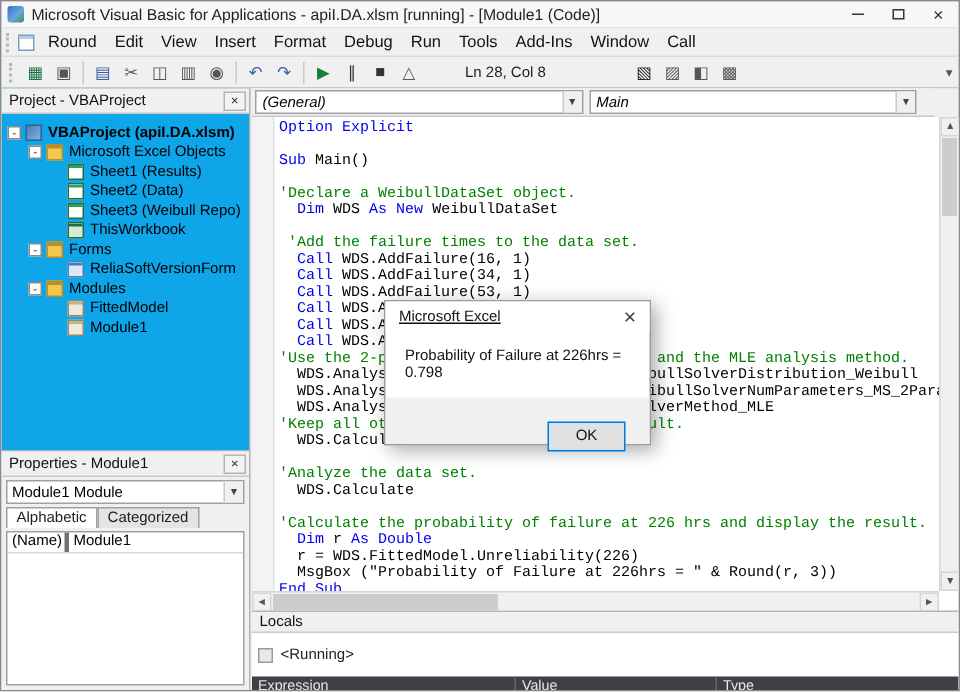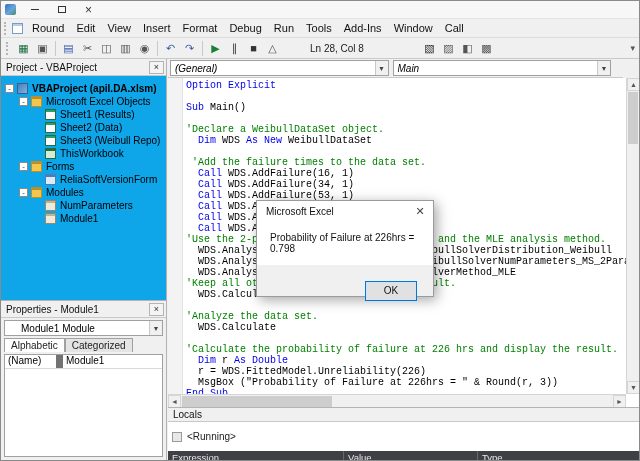--- a/index.html
+++ b/index.html
@@ -56,29 +56,29 @@
   .ti-folder{background:#f4c64d;border:1px solid #b8902a;border-top-width:3px;}
   .ti-sheet{background:#fff;border:1px solid #1d6f42;box-shadow:inset 0 2px 0 #2e9e63;}
   .ti-workbook{background:#d9ead3;border:1px solid #1d6f42;box-shadow:inset 0 2px 0 #1d6f42;}
   .ti-form{background:#dce9f7;border:1px solid #4a7ebb;box-shadow:inset 0 2px 0 #4a7ebb;}
   .ti-module{background:#efeadb;border:1px solid #8f8a6d;box-shadow:inset 0 2px 0 #bdb58e;}
   .tree-label{color:#000;}
   .tree-bold{font-weight:bold;}
 
   .properties-panel{position:absolute;left:0;top:242px;right:0;bottom:0;background:#f0f0f0;}
   .prop-combo{margin:2px 3px;height:16px;background:#fff;border:1px solid #a0a0a0;display:flex;align-items:center;
-    font-size:10px;padding-left:16px;text-align:center;}
+    font-size:10px;padding-left:3px;text-align:center;}
   .combo-arrow{margin-left:auto;width:13px;height:100%;background:#f0f0f0;border-left:1px solid #c9c9c9;
     display:flex;align-items:center;justify-content:center;font-size:7px;color:#444;}
   .prop-tabs{display:flex;margin:2px 3px 0 3px;font-size:10px;}
   .prop-tab{padding:1px 6px;border:1px solid #a0a0a0;border-bottom:none;background:#e4e4e4;color:#222;}
   .prop-tab.active{background:#fff;}
   .prop-grid{margin:0 3px;background:#fff;border:1px solid #a0a0a0;position:absolute;left:0;right:0;top:53px;bottom:3px;}
   .prop-row{display:flex;height:14px;font-size:10px;border-bottom:1px solid #d9d9d9;}
-  .prop-cell-name{width:58px;border-right:7px solid #737373;padding-left:3px;}
+  .prop-cell-name{width:41px;border-right:3px solid #737373;padding-left:3px;}
   .prop-cell-value{flex:1;padding-left:3px;}
 
   
   .rightcol{position:absolute;left:167px;top:58px;right:0;bottom:0;background:#f0f0f0;}
   .code-combos{position:absolute;left:0;top:0;right:16px;height:19px;display:flex;background:#f0f0f0;
     border-bottom:1px solid #c9c9c9;padding:1px 2px;font-style:italic;}
   .code-combo{flex:1;height:16px;background:#fff;border:1px solid #a0a0a0;display:flex;align-items:center;
     font-size:10px;padding-left:4px;margin-right:4px;}
   .code-combo:last-child{margin-right:10px;}
   .code-wrap{position:absolute;left:0;top:19px;right:0;bottom:53px;background:#fff;}
@@ -107,34 +107,35 @@
   .lg-cell{padding-left:4px;border-right:1px solid #66666e;height:100%;display:flex;align-items:center;}
   .lg-c0{width:176px;}
   .lg-c1{width:134px;}
   .lg-c2{flex:1;border-right:none;}
   .locals-grid-body{flex:1;background:#fff;height:12px;}
 
   
   .dialog{position:absolute;left:255px;top:199px;width:178px;height:97px;background:#fff;
     border:1px solid #9b9b9b;box-shadow:3px 3px 12px rgba(0,0,0,0.35);z-index:50;}
   .dlg-titlebar{height:20px;display:flex;align-items:center;background:#fff;}
-  .dlg-title{flex:1;font-size:10px;color:#111;padding-left:9px;white-space:nowrap;}
+  .dlg-title{flex:1;font-size:10px;color:#111;padding-left:9px;white-space:nowrap;text-decoration:underline;}
   .dlg-close{width:26px;height:100%;display:flex;align-items:center;justify-content:center;color:#444;font-size:11px;}
   .dlg-body{height:44px;display:flex;align-items:center;padding-left:13px;font-size:10px;color:#111;}
   .dlg-footer{height:31px;background:#f0f0f0;display:flex;align-items:center;justify-content:flex-end;padding-right:16px;}
   .dlg-ok{width:52px;height:20px;background:#e1e1e1;border:1px solid #0078d7;box-shadow:inset 0 0 0 1px #cfe4f7;
     font-size:10px;display:flex;align-items:center;justify-content:center;color:#111;margin-top:20px;}
 </style>
 </head>
 <body>
 
 <div id="window">
 
   <div class="titlebar">
     <div class="app-icon"></div>
+    <div class="title-text">Microsoft Visual Basic for Applications - apiI.DA.xlsm [running] - [Module1 (Code)]</div>
     <div class="win-controls">
       <div class="win-btn">
           <div class="min-glyph"></div>
         </div>
       <div class="win-btn">
           <div class="max-glyph"></div>
         </div>
       <div class="win-btn close-glyph">×</div>
     </div>
   </div>
@@ -236,21 +237,21 @@
             <span class="tree-label">ReliaSoftVersionForm</span>
           </div>
           <div class="tree-row" style="padding-left: 18px;">
             <span class="expander">-</span>
             <span class="ti ti-folder"></span>
             <span class="tree-label">Modules</span>
           </div>
           <div class="tree-row" style="padding-left: 32px;">
             <span class="exp-spacer"></span>
             <span class="ti ti-module"></span>
-            <span class="tree-label">NumParameters</span>
+            <span class="tree-label">FittedModel</span>
           </div>
           <div class="tree-row" style="padding-left: 32px;">
             <span class="exp-spacer"></span>
             <span class="ti ti-module"></span>
             <span class="tree-label">Module1</span>
           </div>
         </div>
     </div>
 
     <div class="properties-panel">

